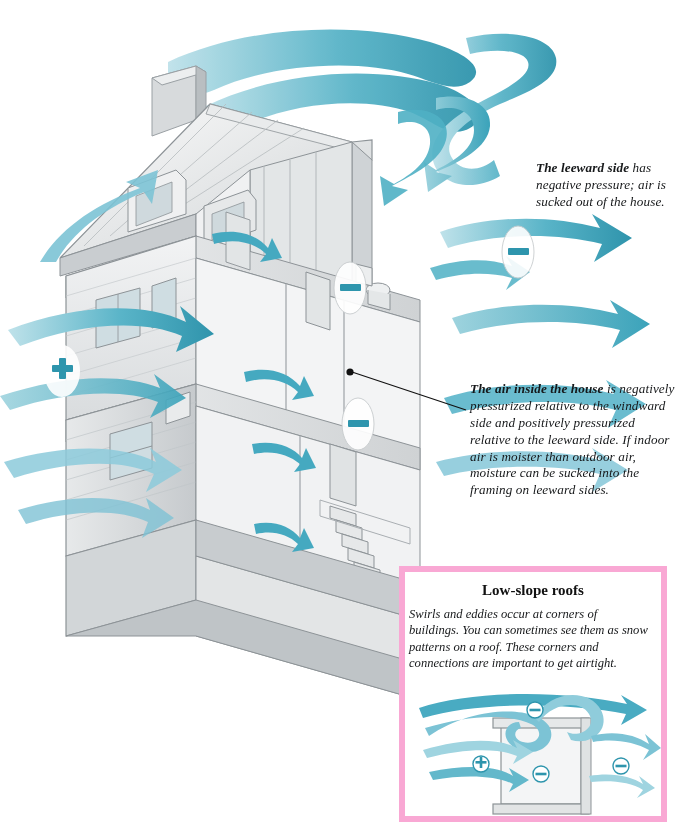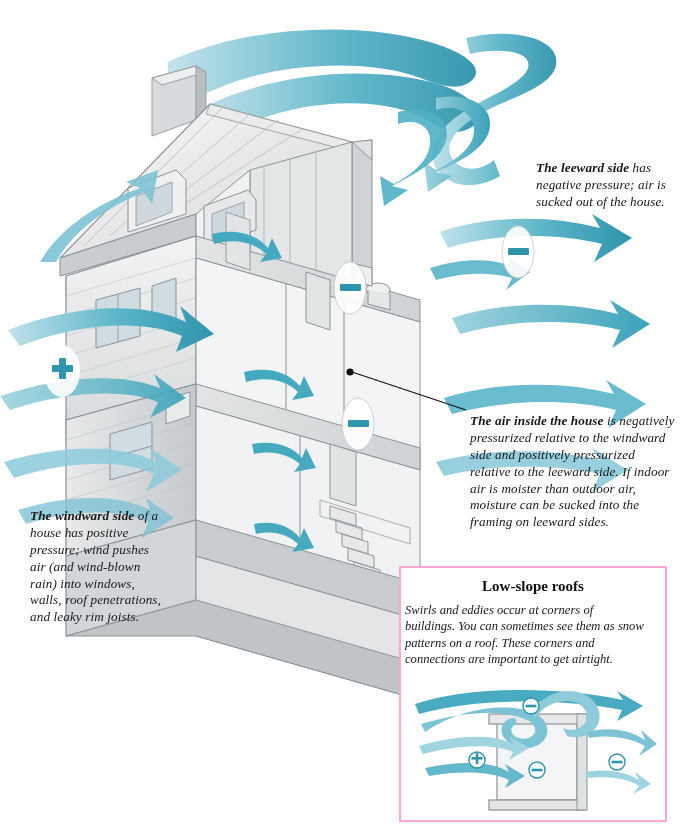--- a/index.html
+++ b/index.html
@@ -40,35 +40,35 @@
     font-weight: bold;
     font-style: italic;
   }
   #callout-leeward {
     left: 536px;
     top: 160px;
     width: 152px;
   }
   #callout-inside {
     left: 470px;
-    top: 413px;
+    top: 381px;
     width: 208px;
   }
   #callout-windward {
     left: 30px;
     top: 508px;
     width: 135px;
   }
   #inset-panel {
     position: absolute;
     left: 399px;
     top: 566px;
     width: 268px;
     height: 256px;
-    border: 2px solid #f9a8d4;
+    border: 6px solid #f9a8d4;
     background: #ffffff;
     box-sizing: border-box;
   }
   #inset-title {
     position: absolute;
     left: 0;
     top: 10px;
     width: 100%;
     text-align: center;
     font-family: "Liberation Serif", serif;
@@ -281,23 +281,20 @@
   </svg>
 
   <div class="callout" id="callout-leeward">
     <b>The leeward side</b><span> has negative pressure; air is sucked out of the house.</span>
   </div>
 
   <div class="callout" id="callout-inside">
     <b>The air inside the house</b><span> is negatively pressurized relative to the windward side and positively pressurized relative to the leeward side. If indoor air is moister than outdoor air, moisture can be sucked into the framing on leeward sides.</span>
   </div>
 
-  <div class="callout" id="callout-windward">
-    <b>The windward side</b><span> of a house has positive pressure; wind pushes air (and wind-blown rain) into windows, walls, roof penetrations, and leaky rim joists.</span>
-  </div>
 
   <div id="inset-panel">
     <div id="inset-title">Low-slope roofs</div>
     <div id="inset-body">Swirls and eddies occur at corners of buildings. You can sometimes see them as snow patterns on a roof. These corners and connections are important to get airtight.</div>
 
     <svg id="inset-figure" viewBox="0 0 252 140" xmlns="http://www.w3.org/2000/svg">
 
       <rect x="88" y="46" width="80" height="78" fill="#f4f5f6" stroke="#8d9397" stroke-width="1.2"></rect>
       <rect x="80" y="38" width="96" height="10" fill="#e6e8e9" stroke="#8d9397" stroke-width="1.2"></rect>
       <rect x="80" y="124" width="96" height="10" fill="#e2e4e5" stroke="#8d9397" stroke-width="1.2"></rect>

